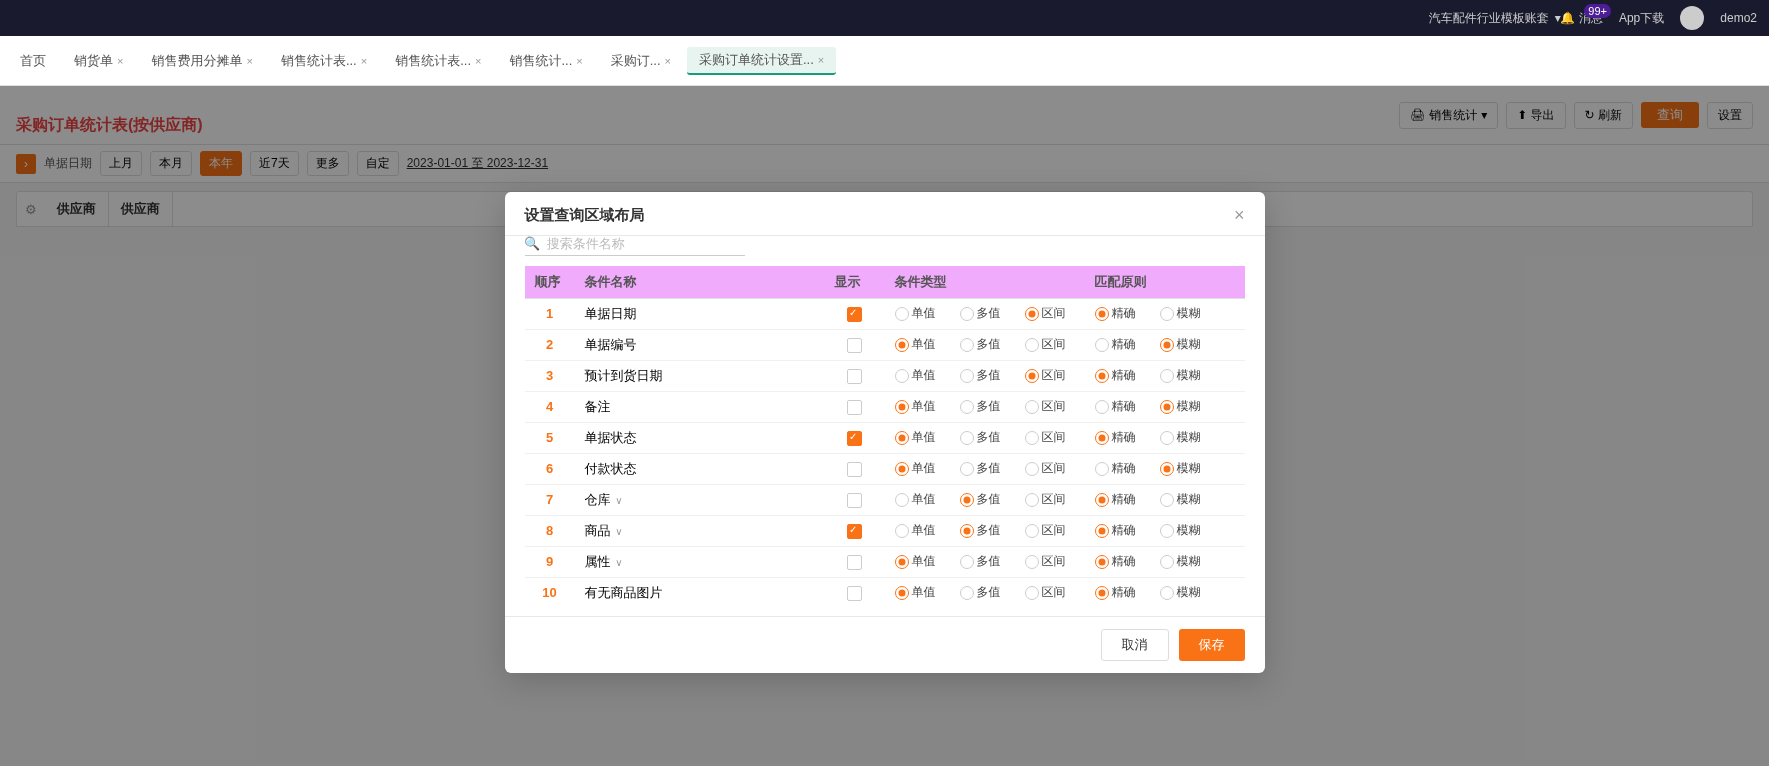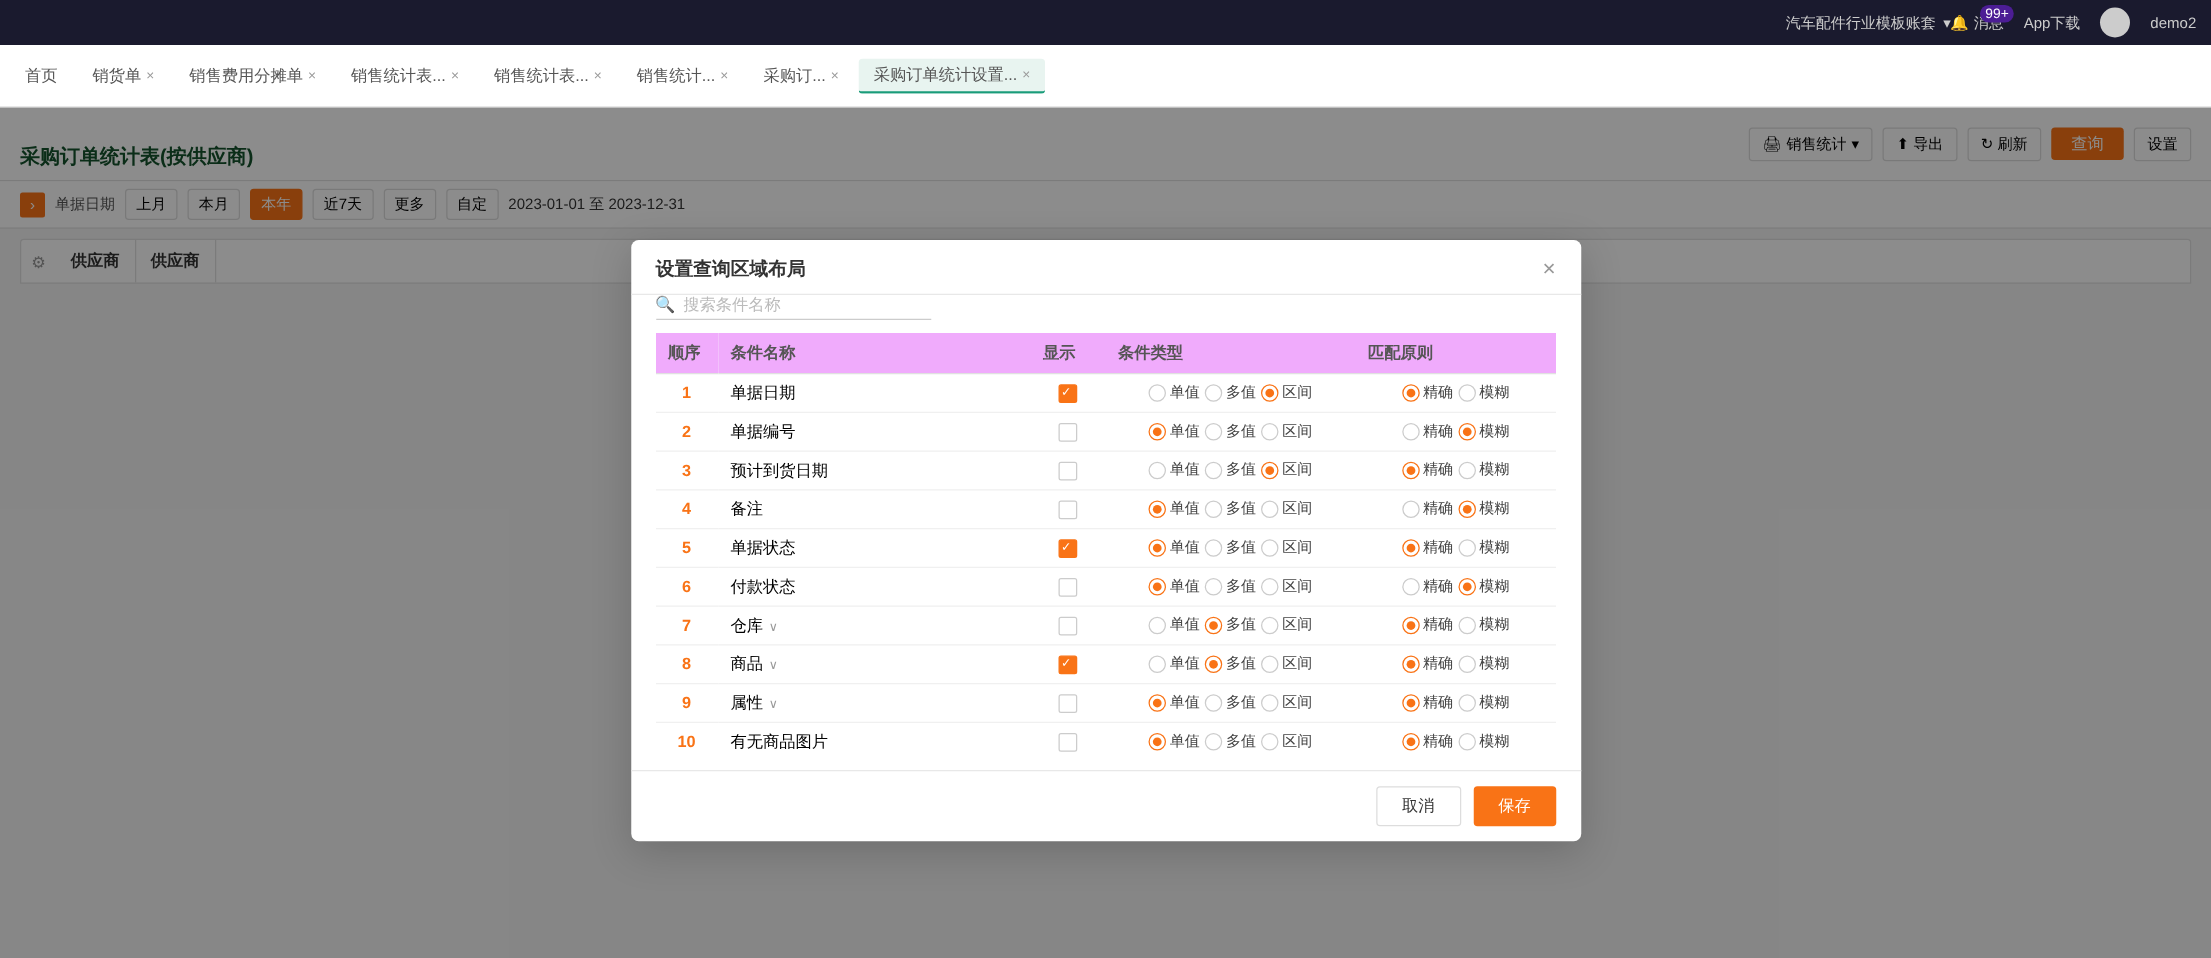--- a/index.html
+++ b/index.html
@@ -52,42 +52,42 @@
 
     
     .page-header {
       background: #fff;
       padding: 8px 16px;
       border-bottom: 1px solid #e0e0e0;
       display: flex;
       align-items: center;
       justify-content: space-between;
     }
-    .page-title { font-size: 16px; font-weight: bold; color: #14532d; margin-top: 21px; }
+    .page-title { font-size: 16px; font-weight: bold; color: #ef4444; margin-top: 21px; }
     .page-actions { display: flex; align-items: center; gap: 8px; }
     .btn-print { border: 1px solid #ddd; background: #fff; padding: 4px 10px; border-radius: 3px; cursor: pointer; font-size: 12px; display: flex; align-items: center; gap: 4px; }
     .btn-export { border: 1px solid #ddd; background: #fff; padding: 4px 10px; border-radius: 3px; cursor: pointer; font-size: 12px; }
     .btn-refresh { border: 1px solid #ddd; background: #fff; padding: 4px 10px; border-radius: 3px; cursor: pointer; font-size: 12px; }
     .btn-query { background: #f97316; color: #fff; border: none; padding: 4px 16px; border-radius: 3px; cursor: pointer; font-size: 13px; }
     .btn-settings { background: #fff; border: 1px solid #ddd; padding: 4px 10px; border-radius: 3px; cursor: pointer; font-size: 12px; }
 
     
     .filter-bar {
       background: #fff;
       padding: 6px 16px;
       border-bottom: 1px solid #e0e0e0;
       display: flex;
       align-items: center;
       gap: 8px;
     }
     .filter-toggle { background: #f97316; color: #fff; border: none; width: 20px; height: 20px; border-radius: 2px; cursor: pointer; font-size: 12px; display: flex; align-items: center; justify-content: center; }
     .filter-label { color: #555; font-size: 12px; }
     .date-btn { padding: 3px 8px; border: 1px solid #ddd; border-radius: 3px; cursor: pointer; background: #fff; font-size: 12px; }
     .date-btn.active { background: #f97316; color: #fff; border-color: #f97316; }
-    .date-range { color: #333; font-size: 12px; }
+    .date-range { color: #333; font-size: 12px; text-decoration: underline; }
 
     
     .table-area { padding: 8px 16px; }
     .table-header-row {
       display: flex;
       background: #fff;
       border: 1px solid #e0e0e0;
       border-radius: 3px 3px 0 0;
     }
     .th-cell { padding: 8px 12px; font-weight: bold; color: #333; border-right: 1px solid #e0e0e0; font-size: 13px; }
@@ -151,21 +151,21 @@
 
     
     .cb {
       width: 15px; height: 15px; border: 1.5px solid #ccc; border-radius: 2px; display: inline-block;
       vertical-align: middle; cursor: pointer; position: relative; background: #fff;
     }
     .cb.checked { background: #f97316; border-color: #f97316; }
     .cb.checked::after { content: '✓'; color: #fff; font-size: 10px; position: absolute; top: -1px; left: 1px; }
 
     
-    .radio-group { display: flex; gap: 4px; align-items: center; flex-wrap: nowrap; justify-content: center; }
+    .radio-group { display: flex; gap: 24px; align-items: center; flex-wrap: nowrap; }
     .radio-item { display: flex; align-items: center; gap: 3px; cursor: pointer; white-space: nowrap; }
     .radio-dot {
       width: 14px; height: 14px; border-radius: 50%; border: 1.5px solid #ccc; display: inline-block;
       position: relative; background: #fff; flex-shrink: 0;
     }
     .radio-dot.selected { border-color: #f97316; }
     .radio-dot.selected::after { content: ''; width: 7px; height: 7px; background: #f97316; border-radius: 50%; position: absolute; top: 50%; left: 50%; transform: translate(-50%, -50%); }
     .radio-label { font-size: 12px; color: #444; }
 
     

